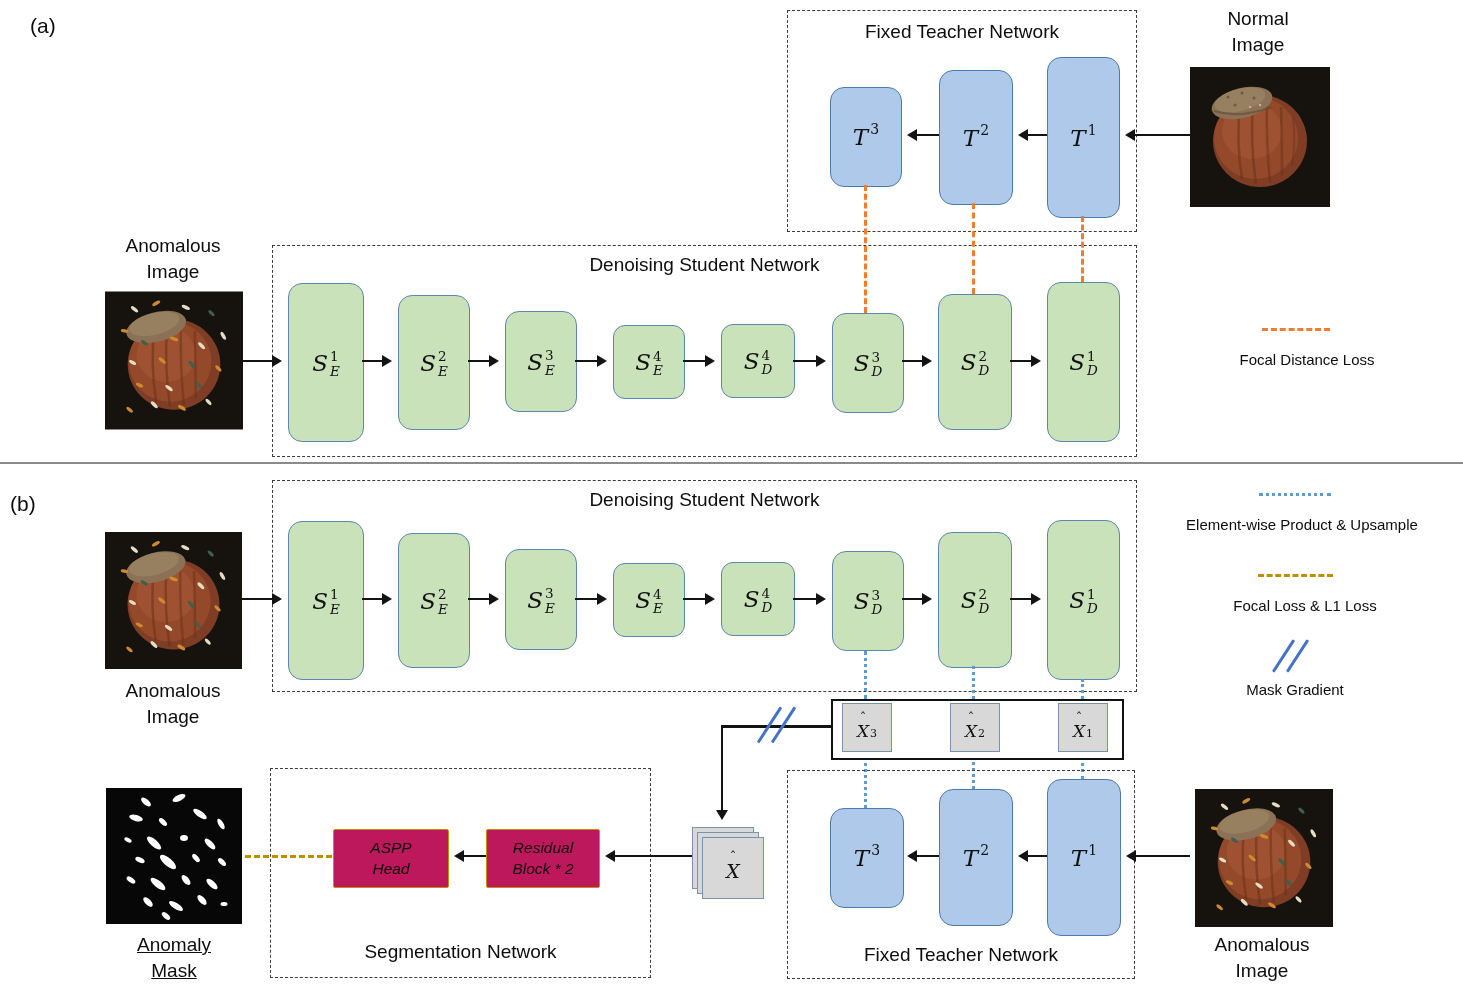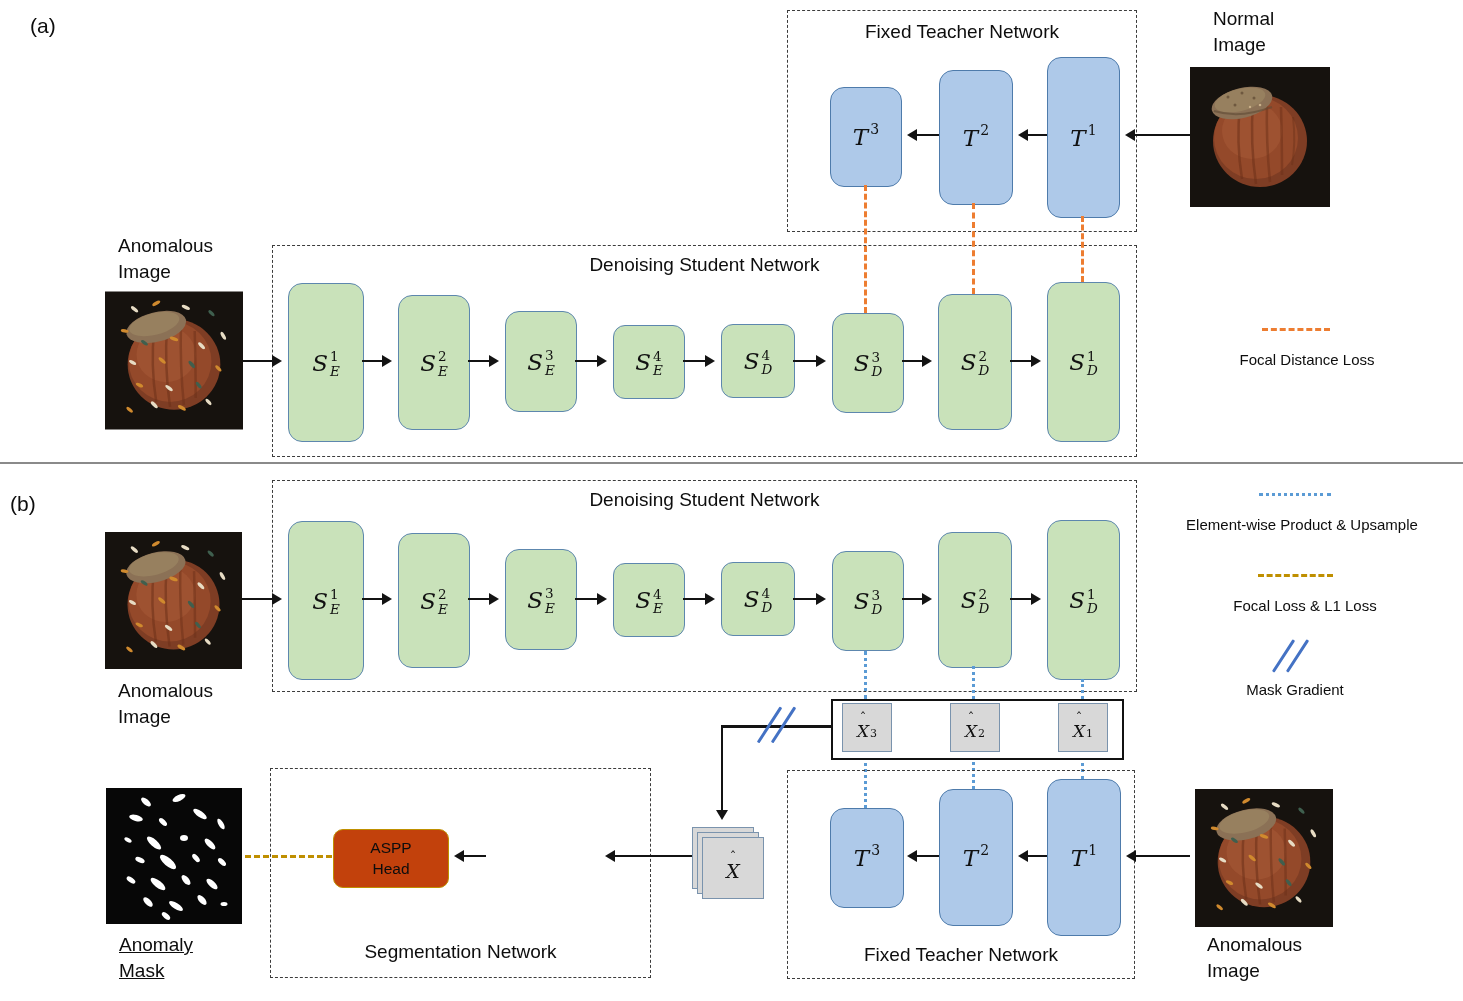--- a/index.html
+++ b/index.html
@@ -1,26 +1,26 @@
 <!DOCTYPE html>
 <html><head>
 <meta charset="utf-8">
 <style>
   html,body{margin:0;padding:0;background:#ffffff;}
   #fig{position:relative;width:1463px;height:1001px;background:#ffffff;overflow:hidden;
        font-family:"Liberation Sans",sans-serif;color:#0d0d0d;}
   .dashbox{position:absolute;border:1.5px dashed #3c3c3c;}
   .title{position:absolute;left:0;width:100%;text-align:center;font-size:19px;}
-  .cap{position:absolute;font-size:19px;line-height:1.35;}
+  .cap{position:absolute;font-size:19px;line-height:1.35;text-align:center;}
   .plabel{position:absolute;font-size:21px;}
   .leg{position:absolute;font-size:15px;text-align:center;}
   .block{position:absolute;display:flex;align-items:center;justify-content:center;border-radius:14px;}
   .t{background:#aec9e9;border:1.3px solid #4e7bab;}
   .s{background:#c9e2ba;border:1.3px solid #5d87ae;}
-  .y{background:#c2410c;border:1.6px solid #bf9000;border-radius:10px;}
+  .y{background:#be185d;border:1.6px solid #bf9000;border-radius:2px;font-style:italic;}
   .g{background:#d8d8d8;border:1.6px solid #7a93ad;border-radius:0;display:flex;align-items:center;justify-content:center;}
   .ylab{font-size:15.5px;line-height:1.3;text-align:center;}
   
   .math{font-family:"DejaVu Serif",serif;font-style:italic;font-size:23px;color:#111;display:inline-flex;align-items:center;}
   .tsup{font-size:14px;font-style:normal;transform:translateY(-8px);margin-left:2px;}
   .ss{display:inline-flex;flex-direction:column;align-items:flex-start;font-size:13.5px;line-height:1.05;margin-left:2px;transform:translateY(1px);}
   .sp{font-style:normal;}
   .sb{font-style:italic;}
   .xh{font-size:17px;display:inline-flex;align-items:center;}
   .xh-big{font-size:19px;}
@@ -415,20 +415,23 @@
         </span>
       </span>
   </div>
 
   <div class="dashbox" style="left:270px;top:768px;width:379px;height:208px;">
     <div class="title" style="bottom:14px;">Segmentation Network</div>
   </div>
   <div class="block y" style="left:333px;top:829px;width:114px;height:57px;">
     <div class="ylab" style="width:70px;">ASPP Head</div>
   </div>
+  <div class="block y" style="left:486px;top:829px;width:112px;height:57px;">
+    <div class="ylab" style="width:85px;">Residual Block * 2</div>
+  </div>
   <div class="ar h left" style="left:609px;top:855px;width:83px;"></div>
   <div class="ar h left" style="left:458px;top:855px;width:28px;"></div>
   <div class="ln dash-olive-h" style="left:245px;top:855px;width:87px;"></div>
 
   <div class="imgframe" style="left:106px;top:788px;">
     <svg width="136" height="136" viewBox="0 0 136 136">
       <rect width="136" height="136" fill="#070707"></rect>
       <g fill="#ffffff">
         <ellipse cx="40" cy="14" rx="6" ry="2.8" transform="rotate(40 40 14)"></ellipse>
         <ellipse cx="73" cy="10" rx="7" ry="3" transform="rotate(-25 73 10)"></ellipse>

